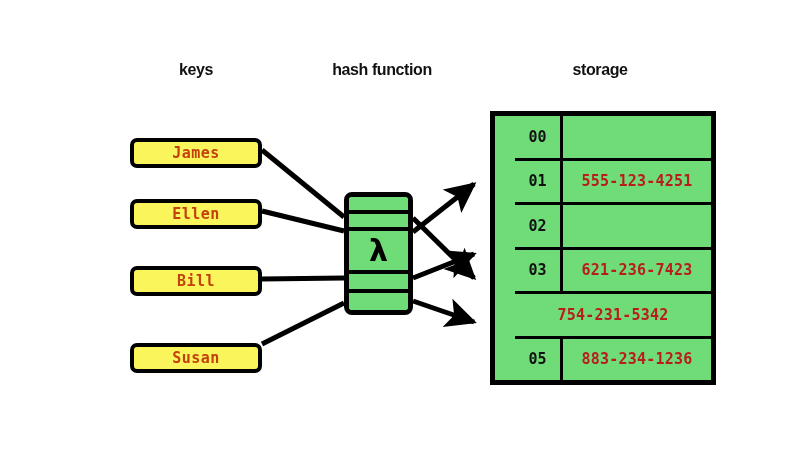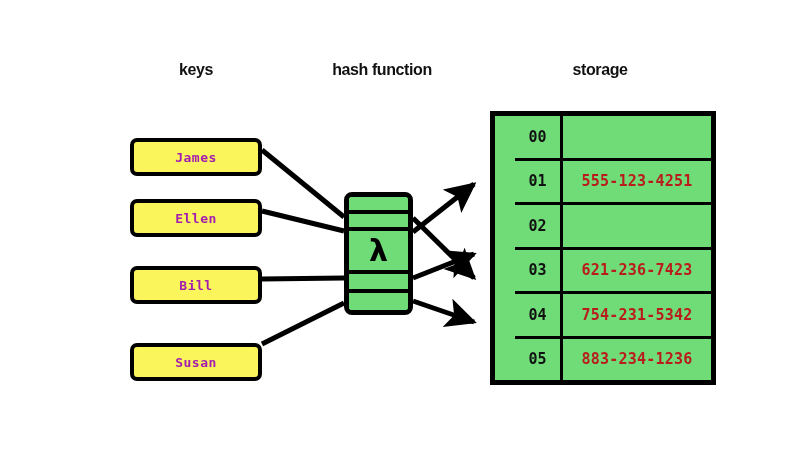--- a/index.html
+++ b/index.html
@@ -31,32 +31,32 @@
   }
   #heading-keys     { left: 196px; top: 61px; }
   #heading-hash     { left: 382px; top: 61px; }
   #heading-storage  { left: 600px; top: 61px; }
 
   
   .key-box {
     position: absolute;
     left: 130px;
     width: 132px;
-    height: 38px;
+    height: 30px;
     box-sizing: border-box;
     background: #fbf55c;
     border: 4px solid #000000;
     border-radius: 7px;
     display: flex;
     align-items: center;
     justify-content: center;
     font-family: "DejaVu Sans Mono", monospace;
-    font-size: 13px;
-    font-weight: bold;
-    color: #a21caf;
+    font-size: 15px;
+    font-weight: bold;
+    color: #c2410c;
     letter-spacing: 0.5px;
   }
   #key-box-0 { top: 138px; }
   #key-box-1 { top: 199px; }
   #key-box-2 { top: 266px; }
   #key-box-3 { top: 343px; }
 
   
   #hash-box {
     position: absolute;
@@ -185,21 +185,20 @@
     </div>
     <div class="storage-row">
       <div class="cell-index">02</div>
       <div class="cell-value"></div>
     </div>
     <div class="storage-row">
       <div class="cell-index">03</div>
       <div class="cell-value">621-236-7423</div>
     </div>
     <div class="storage-row">
-      <div class="cell-index">04</div>
       <div class="cell-value">754-231-5342</div>
     </div>
     <div class="storage-row">
       <div class="cell-index">05</div>
       <div class="cell-value">883-234-1236</div>
     </div>
   </div>
 
   <svg id="wire-layer" viewBox="0 0 800 453">
     <defs>

